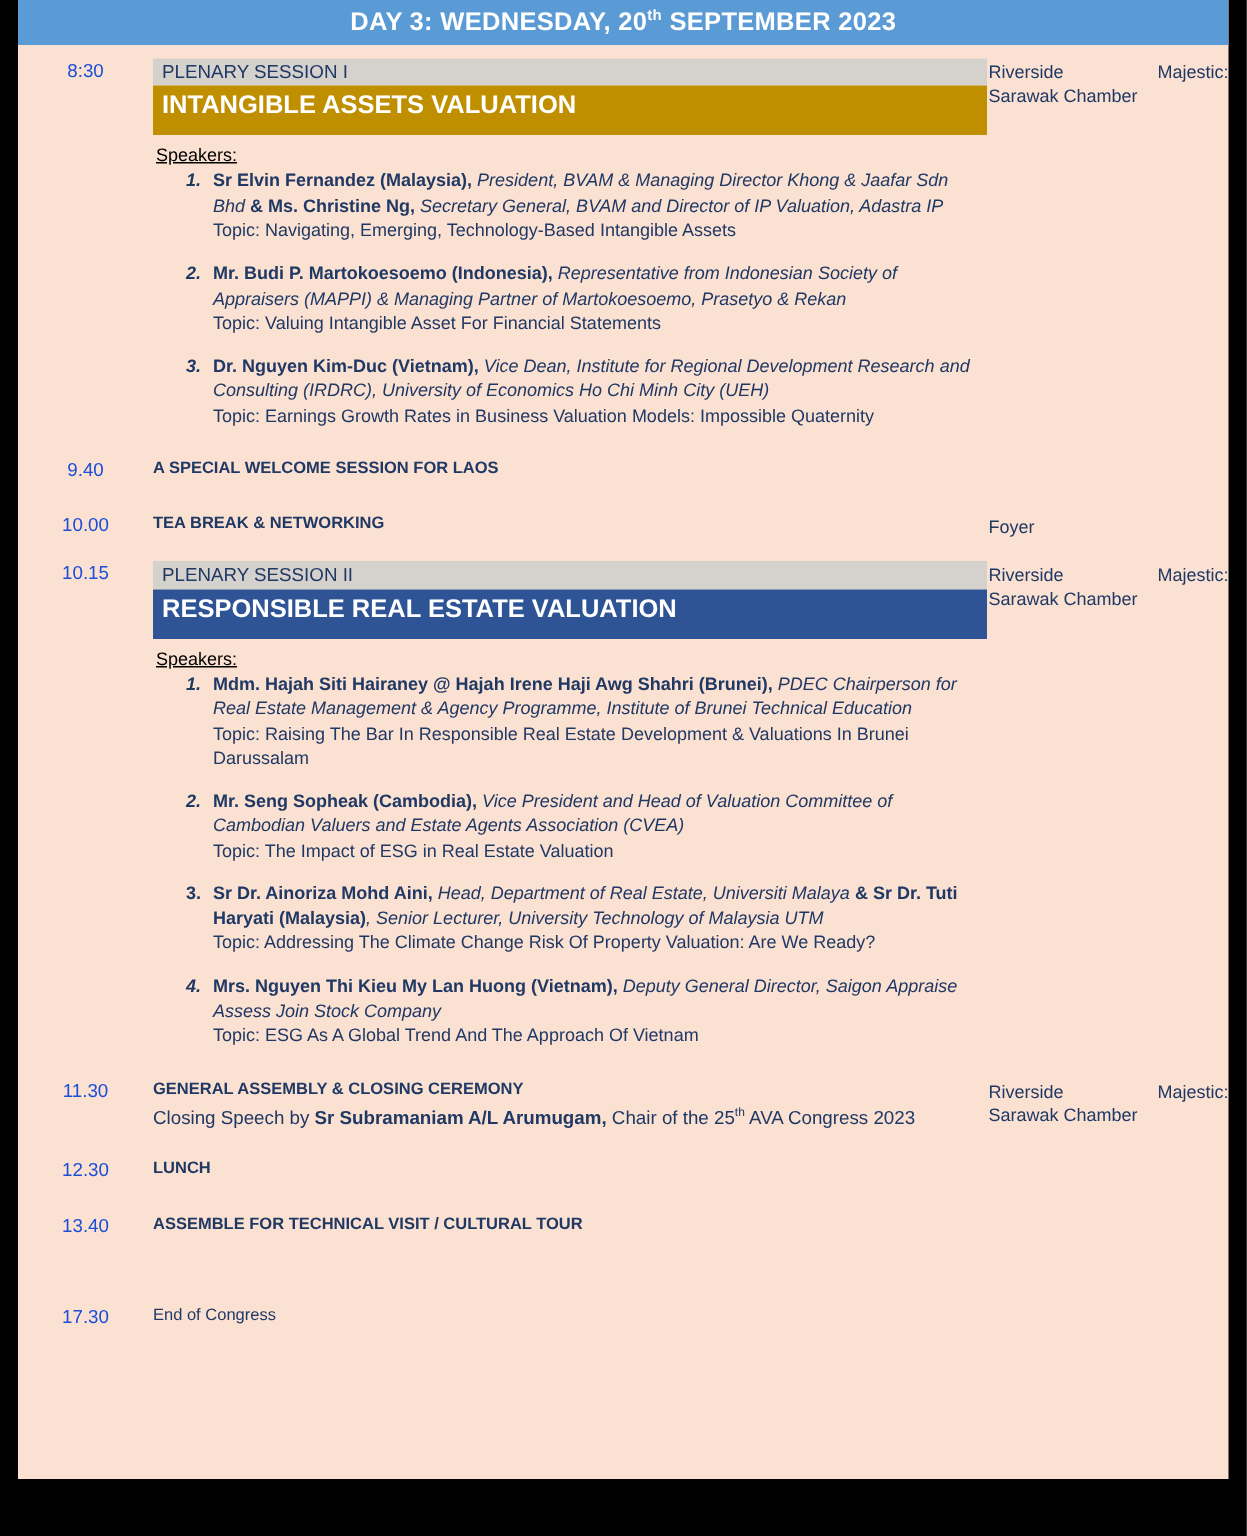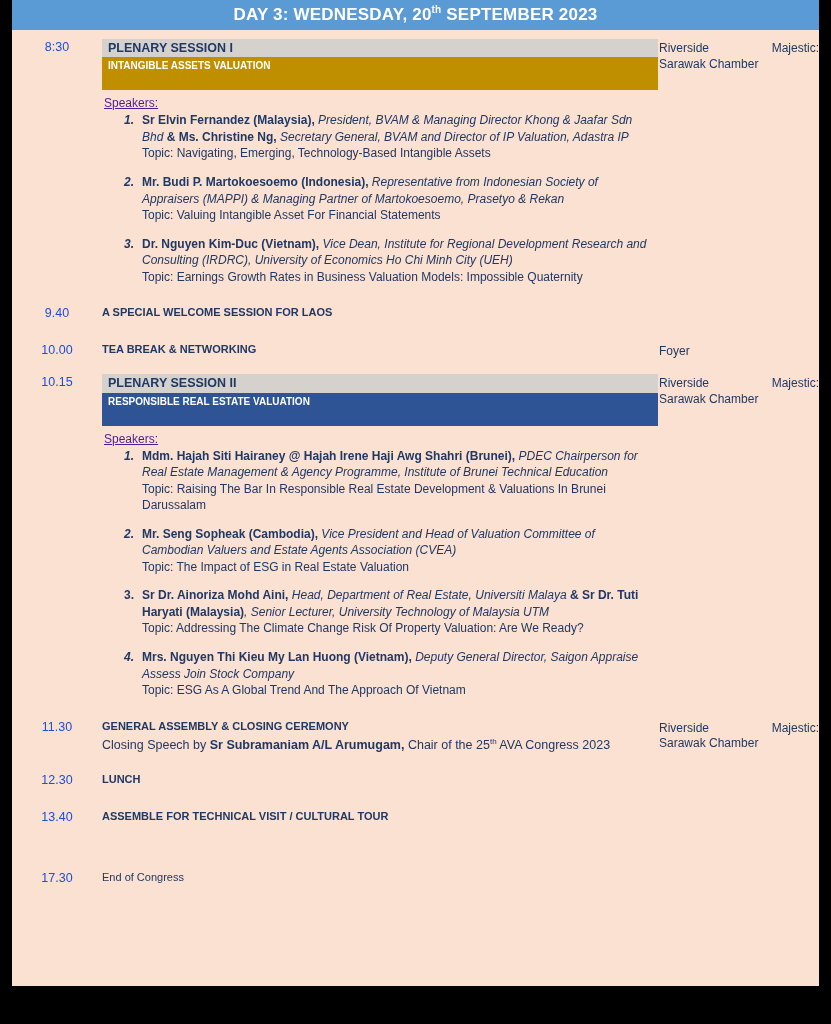--- a/index.html
+++ b/index.html
@@ -85,40 +85,40 @@
     justify-content: space-between;
   }
 
   
   .session-block {
     width: 556px;
   }
   .session-kicker {
     background: #D5D1CD;
     color: #203864;
-    font-weight: bold;
+    font-weight: normal;
     font-size: 12.5px;
     padding: 2px 6px 2px 6px;
     line-height: 1.15;
   }
   .session-title {
     color: #FFFFFF;
     font-weight: bold;
-    font-size: 10px;
+    font-size: 17px;
     padding: 3px 6px 0 6px;
     height: 33px;
     box-sizing: border-box;
     line-height: 1.15;
   }
   .session-title.gold { background: #BF8F00; }
   .session-title.navy { background: #2E5496; }
 
   .speakers-head {
     font-size: 12px;
-    color: #4c1d95;
+    color: #000000;
     text-decoration: underline;
     margin: 6px 0 2px 2px;
   }
 
   .speaker {
     display: flex;
     font-size: 12px;
     color: #203864;
     line-height: 1.38;
     margin-bottom: 12px;

